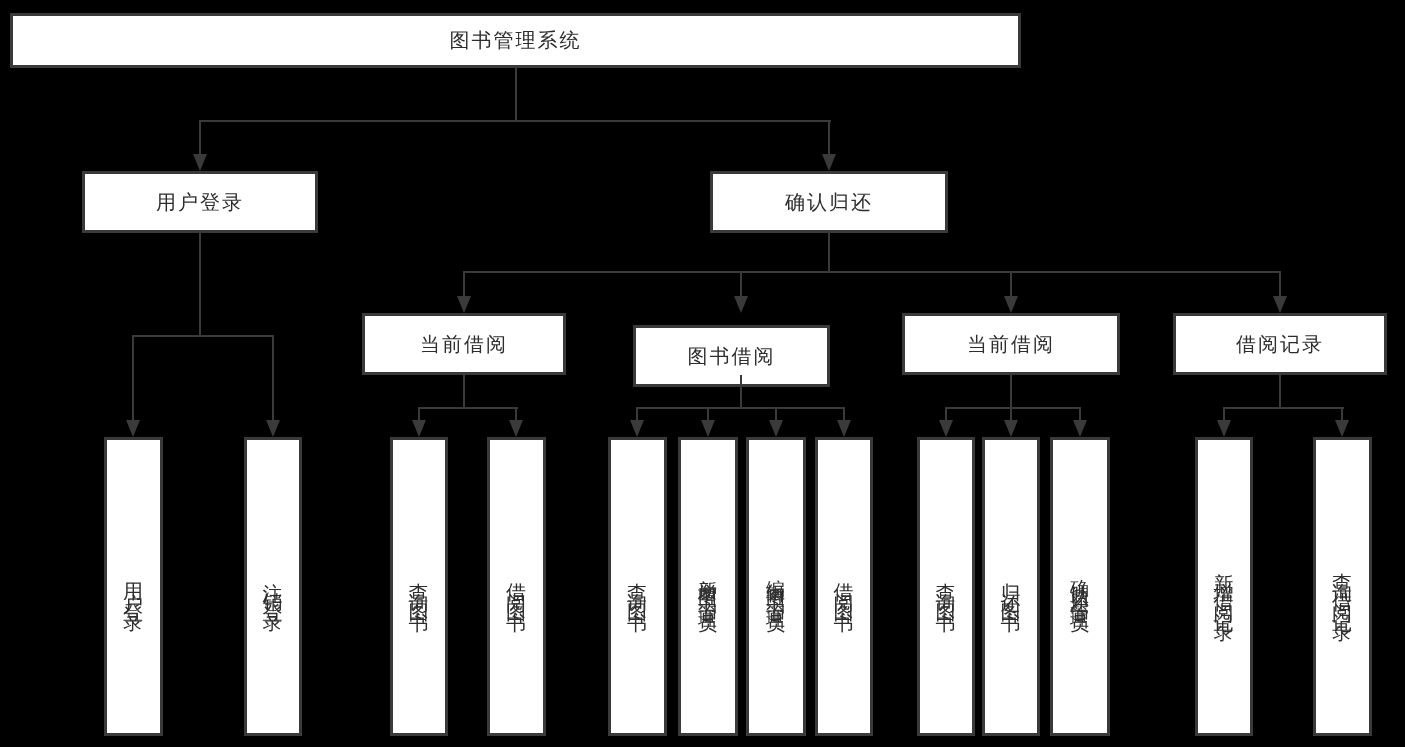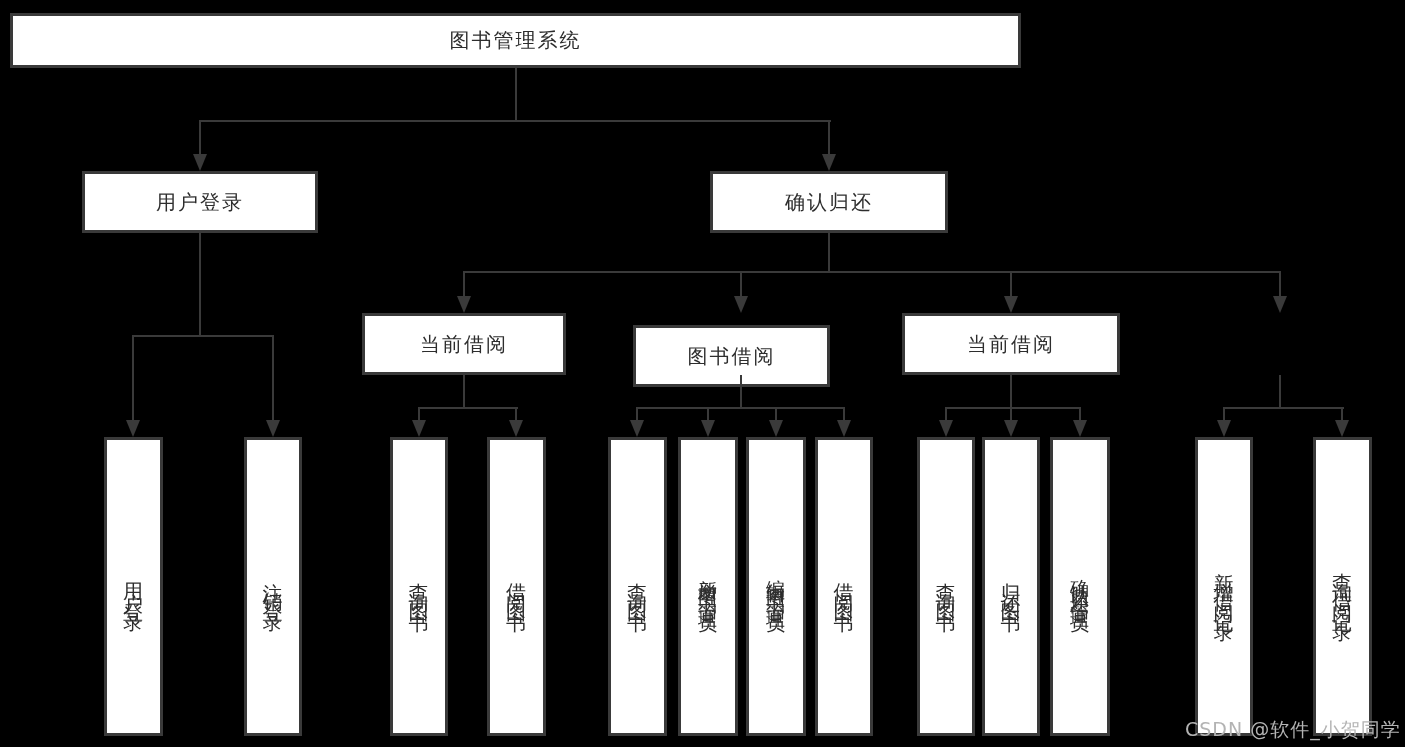--- a/index.html
+++ b/index.html
@@ -163,20 +163,23 @@
 
   <div class="hbox" id="n-l3-0">
     <span>当前借阅</span>
   </div>
   <div class="hbox" id="n-l3-1">
     <span>图书借阅</span>
   </div>
   <div class="hbox" id="n-l3-2">
     <span>当前借阅</span>
   </div>
+  <div class="hbox" id="n-l3-3">
+    <span>借阅记录</span>
+  </div>
 
   <div class="vbox" id="leaf-0">
     <span class="vtext">用户登录</span>
   </div>
   <div class="vbox" id="leaf-1">
     <span class="vtext">注销登录</span>
   </div>
   <div class="vbox" id="leaf-2">
     <span class="vtext">查询图书</span>
   </div>
@@ -263,15 +266,14 @@
   <div class="seg v" id="f7"></div>
   <div class="arrow" id="f8"></div>
 
   <div class="seg v" id="g1"></div>
   <div class="seg h" id="g2"></div>
   <div class="seg v" id="g3"></div>
   <div class="arrow" id="g4"></div>
   <div class="seg v" id="g5"></div>
   <div class="arrow" id="g6"></div>
 
-  <div class="watermark">CSDN @软件_小贺同学</div>
 
 </div>
 
 </body></html>

